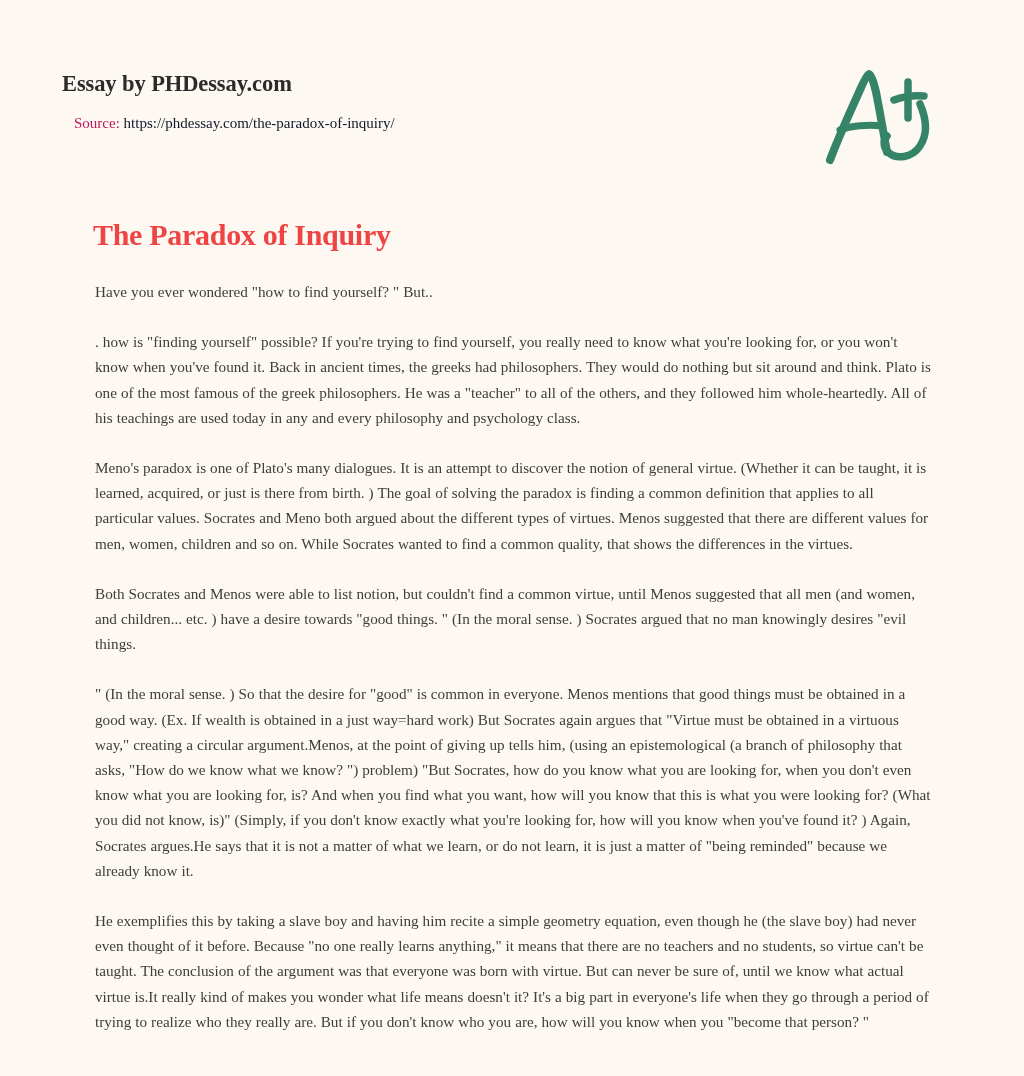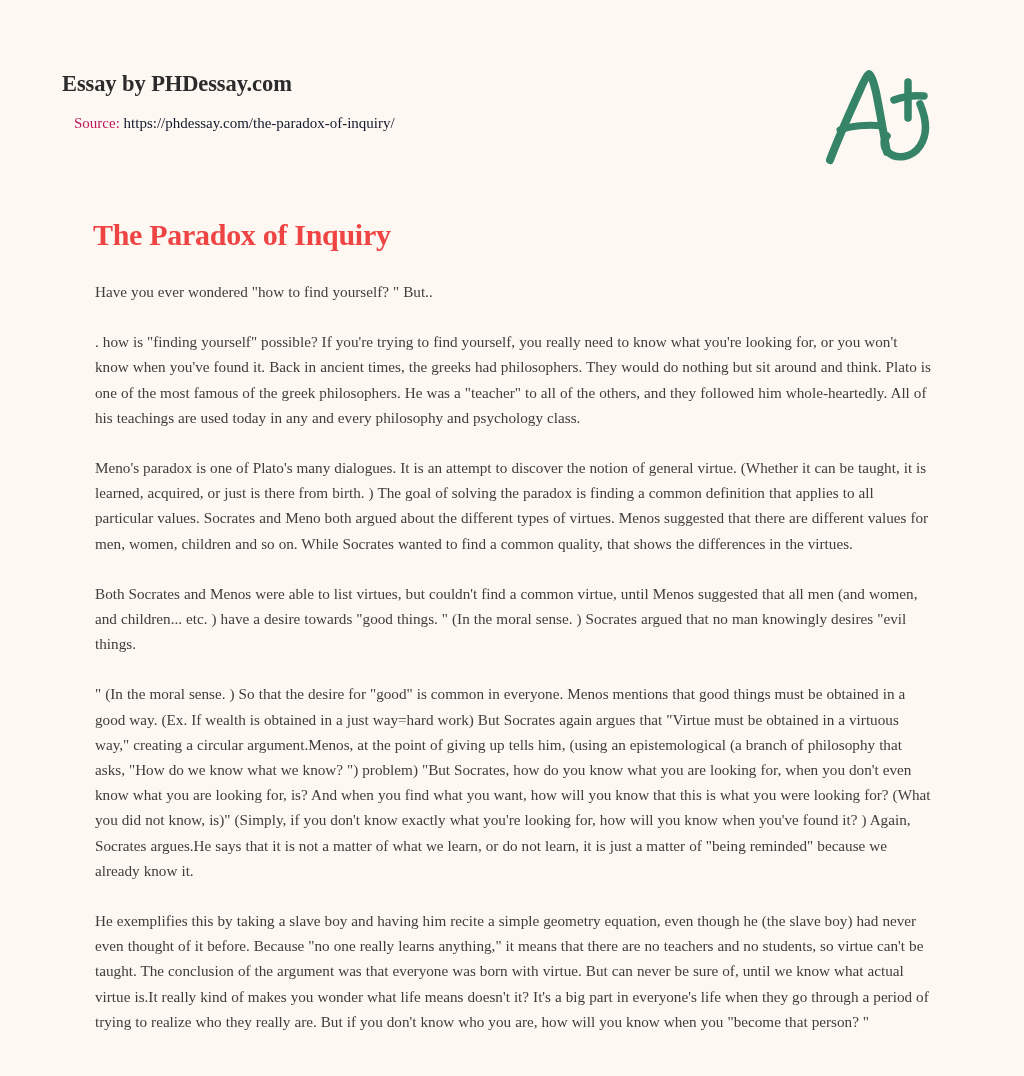--- a/index.html
+++ b/index.html
@@ -113,18 +113,18 @@
       </svg>
     </div>
   </div>
 
   <h1 class="doc-title">The Paradox of Inquiry</h1>
 
   <div class="article">
     <p>Have you ever wondered "how to find yourself? " But..</p>
     <p>. how is "finding yourself" possible? If you're trying to find yourself, you really need to know what you're looking for, or you won't know when you've found it. Back in ancient times, the greeks had philosophers. They would do nothing but sit around and think. Plato is one of the most famous of the greek philosophers. He was a "teacher" to all of the others, and they followed him whole-heartedly. All of his teachings are used today in any and every philosophy and psychology class.</p>
     <p>Meno's paradox is one of Plato's many dialogues. It is an attempt to discover the notion of general virtue. (Whether it can be taught, it is learned, acquired, or just is there from birth. ) The goal of solving the paradox is finding a common definition that applies to all particular values. Socrates and Meno both argued about the different types of virtues. Menos suggested that there are different values for men, women, children and so on. While Socrates wanted to find a common quality, that shows the differences in the virtues.</p>
-    <p>Both Socrates and Menos were able to list virtues, but couldn't find a common virtue, until Menos suggested that all men (and women, and children... etc. ) have a desire towards "good things. " (In the moral sense. ) Socrates argued that no man knowingly desires "evil things.</p>
+    <p>Both Socrates and Menos were able to list notion, but couldn't find a common virtue, until Menos suggested that all men (and women, and children... etc. ) have a desire towards "good things. " (In the moral sense. ) Socrates argued that no man knowingly desires "evil things.</p>
     <p>" (In the moral sense. ) So that the desire for "good" is common in everyone. Menos mentions that good things must be obtained in a good way. (Ex. If wealth is obtained in a just way=hard work) But Socrates again argues that "Virtue must be obtained in a virtuous way," creating a circular argument.Menos, at the point of giving up tells him, (using an epistemological (a branch of philosophy that asks, "How do we know what we know? ") problem) "But Socrates, how do you know what you are looking for, when you don't even know what you are looking for, is? And when you find what you want, how will you know that this is what you were looking for? (What you did not know, is)" (Simply, if you don't know exactly what you're looking for, how will you know when you've found it? ) Again, Socrates argues.He says that it is not a matter of what we learn, or do not learn, it is just a matter of "being reminded" because we already know it.</p>
     <p>He exemplifies this by taking a slave boy and having him recite a simple geometry equation, even though he (the slave boy) had never even thought of it before. Because "no one really learns anything," it means that there are no teachers and no students, so virtue can't be taught. The conclusion of the argument was that everyone was born with virtue. But can never be sure of, until we know what actual virtue is.It really kind of makes you wonder what life means doesn't it? It's a big part in everyone's life when they go through a period of trying to realize who they really are. But if you don't know who you are, how will you know when you "become that person? "</p>
   </div>
 
 </div>
 
 </body></html>

